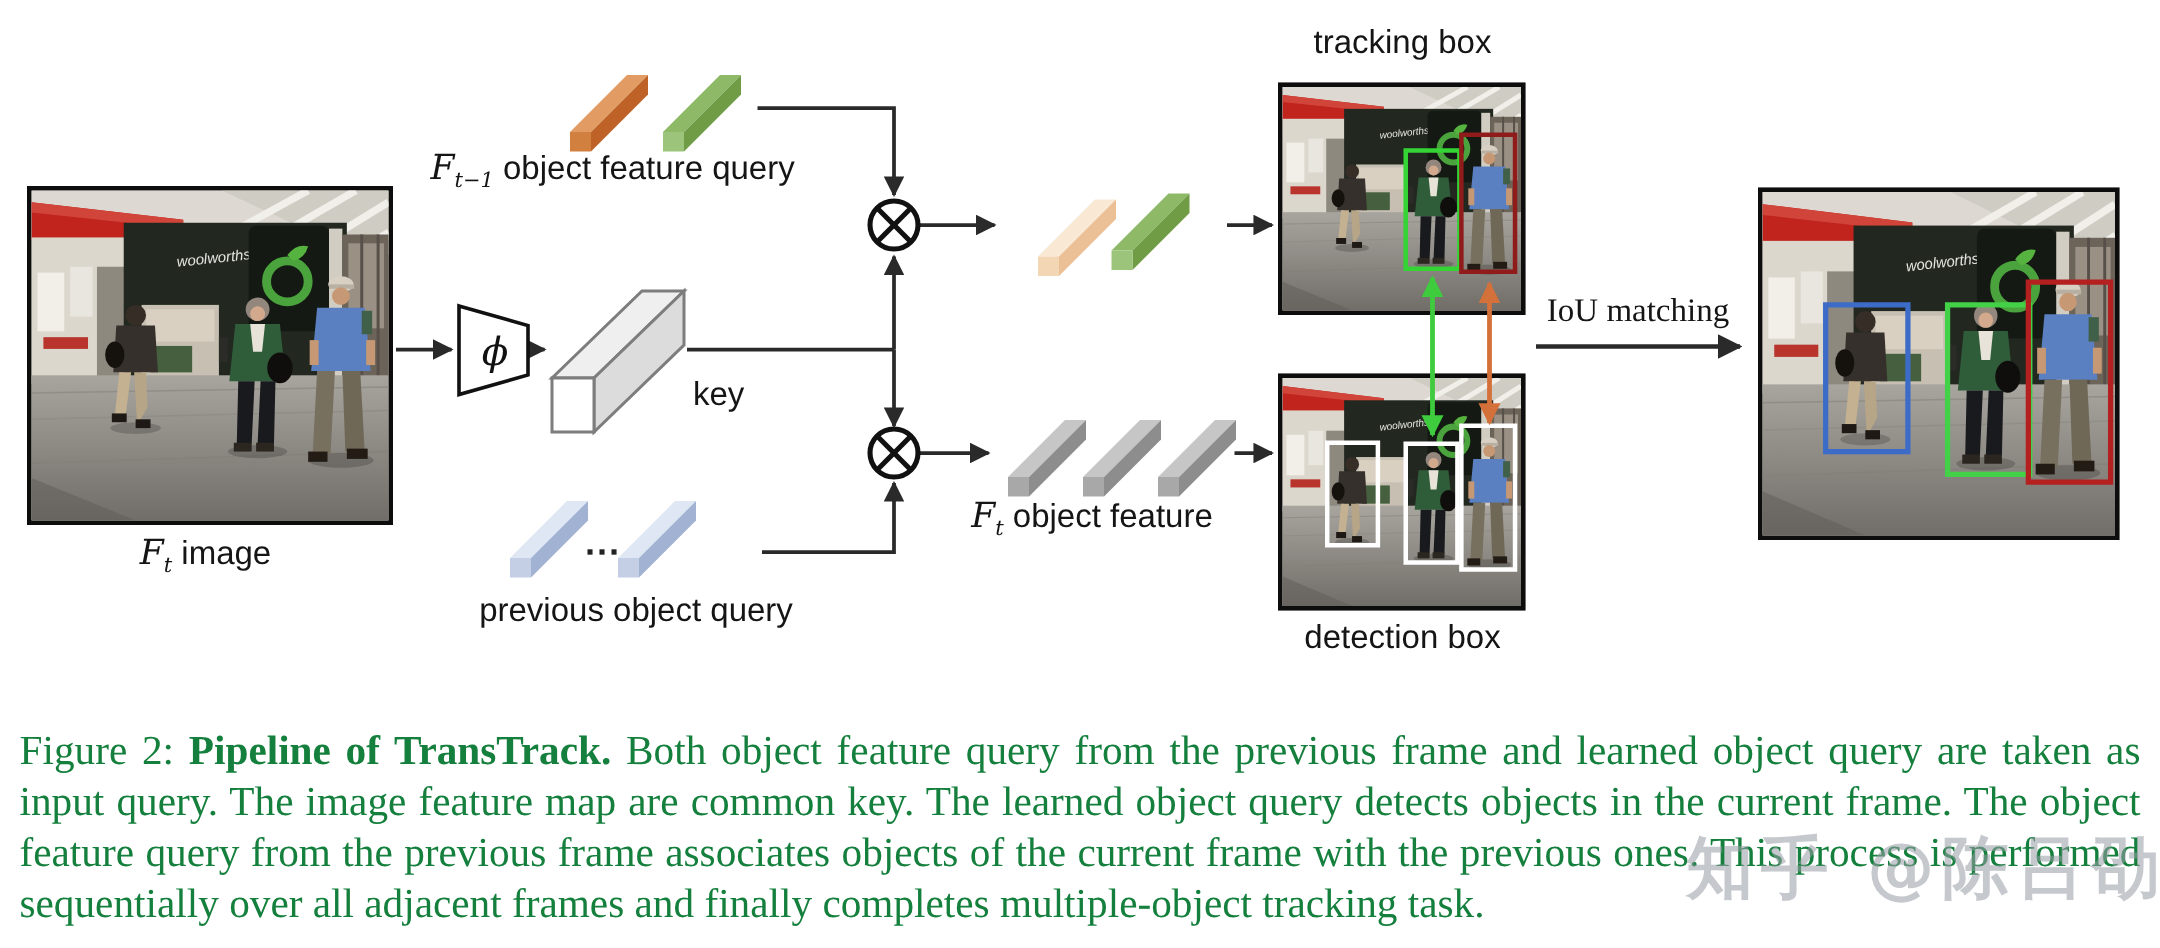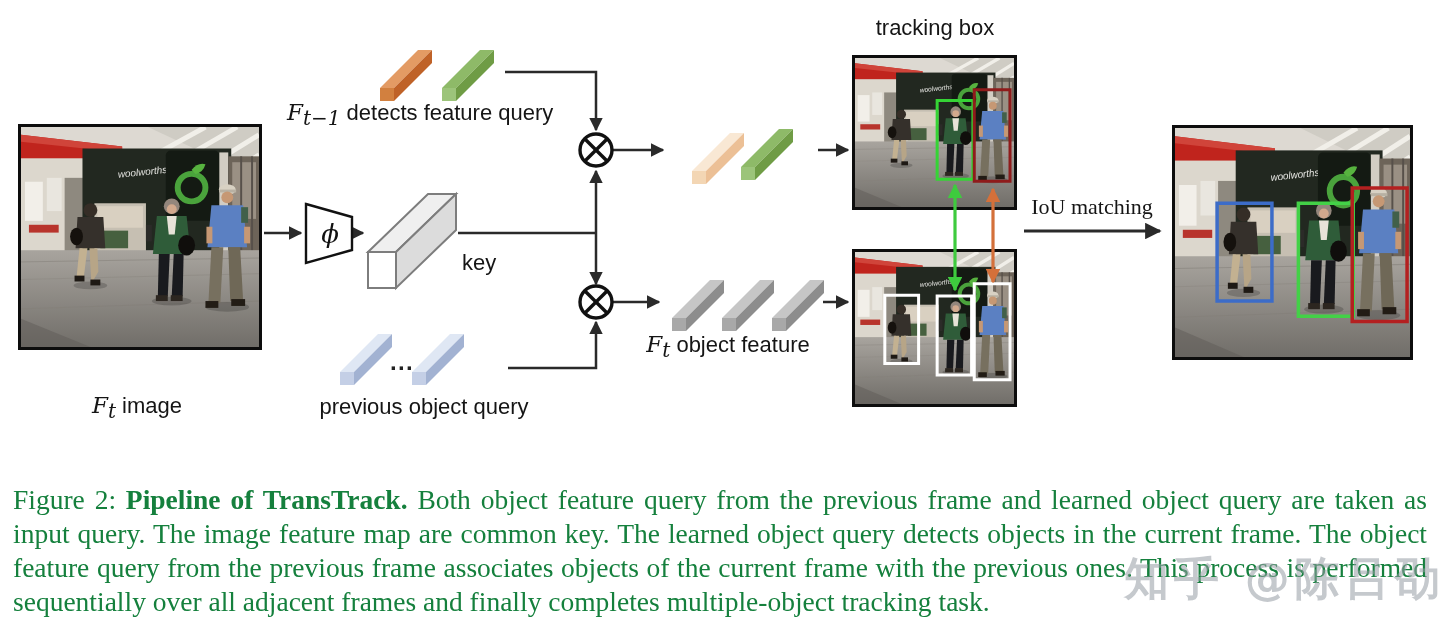--- a/index.html
+++ b/index.html
@@ -4,21 +4,21 @@
 <style>
   html,body{margin:0;padding:0;background:#ffffff;}
   .page{position:relative;width:1440px;height:632px;background:#fff;overflow:hidden;
         font-family:"Liberation Sans",sans-serif;padding-left:43px;}
   .photo{position:absolute;border:3px solid #0d0d0d;z-index:1;background:#b5b0a8;}
   .photo svg{display:block;width:100%;height:100%;}
   .wires{position:absolute;left:0;top:0;z-index:3;pointer-events:none;}
   .lbl{position:absolute;z-index:2;font-size:22px;color:#151515;text-align:center;white-space:nowrap;}
   .lbl.left{text-align:left;margin-left:32px;}
   .mi{font-family:"DejaVu Serif",serif;font-style:italic;font-size:23px;}
-  .lbl sub{font-size:20px;line-height:1;font-family:"DejaVu Serif",serif;font-style:italic;}
+  .lbl sub{font-size:14px;line-height:1;font-family:"DejaVu Serif",serif;font-style:italic;}
   .caption{position:absolute;left:13px;top:483px;width:1414px;z-index:2;
            font-family:"Liberation Serif",serif;font-size:27.5px;line-height:34px;
            color:#15803d;text-align:justify;}
   .caption b{font-weight:bold;}
   .watermark{position:absolute;left:1124px;top:549px;z-index:4;font-size:45px;font-weight:bold;
              color:#979da5;opacity:0.55;letter-spacing:5px;white-space:nowrap;
              font-family:"DejaVu Sans",sans-serif;}
 </style>
 </head>
 <body>
@@ -141,30 +141,31 @@
   <div class="photo" style="left:1172px;top:125px;width:235px;height:229px;">
     <svg viewBox="0 0 240 225" preserveAspectRatio="none">
       <use href="#mallscene"></use>
       <rect x="43" y="74" width="56" height="96" fill="none" stroke-width="3.5" vector-effect="non-scaling-stroke" stroke="#3c6cc8"></rect>
       <rect x="126" y="74" width="56" height="111" fill="none" stroke-width="3.5" vector-effect="non-scaling-stroke" stroke="#43d147"></rect>
       <rect x="181" y="59" width="56" height="131" fill="none" stroke-width="3.5" vector-effect="non-scaling-stroke" stroke="#b42020"></rect>
     </svg>
   </div>
 
   <div class="lbl" style="left:835px;top:15px;width:200px;">tracking box</div>
+  <div class="lbl" style="left:835px;top:412px;width:200px;">detection box</div>
   <div class="lbl" style="left:1002px;top:194px;width:180px;font-family:Liberation Serif, serif;">IoU matching</div>
   <div class="lbl left" style="left:430px;top:250px;">key</div>
   <div class="lbl" style="left:304px;top:394px;width:240px;">previous object query</div>
   <div class="lbl" style="left:287px;top:99px;width:240px;">
-    <span class="mi">F</span><sub>t−1</sub><span> detects feature query</span>
+    <span class="mi">F</span><sub>t−1</sub><span> object feature query</span>
   </div>
   <div class="lbl" style="left:608px;top:331px;width:240px;">
     <span class="mi">F</span><sub>t</sub><span> object feature</span>
   </div>
-  <div class="lbl" style="left:37px;top:356px;width:200px;margin-top:36px;">
+  <div class="lbl" style="left:37px;top:356px;width:200px;">
     <span class="mi">F</span><sub>t</sub><span> image</span>
   </div>
 
   <svg class="wires" width="1440" height="475" viewBox="0 0 1440 475">
     <defs>
       <marker id="ah" viewBox="0 0 10 10" refX="9" refY="5" markerWidth="5.5" markerHeight="5.5" orient="auto-start-reverse">
           <path d="M0,0 L10,5 L0,10 z" fill="#2a2a2a"></path>
         </marker>
       <marker id="ahg" viewBox="0 0 10 10" refX="9" refY="5" markerWidth="4.6" markerHeight="4.6" orient="auto-start-reverse">
           <path d="M0,0 L10,5 L0,10 z" fill="#3ecb3e"></path>

